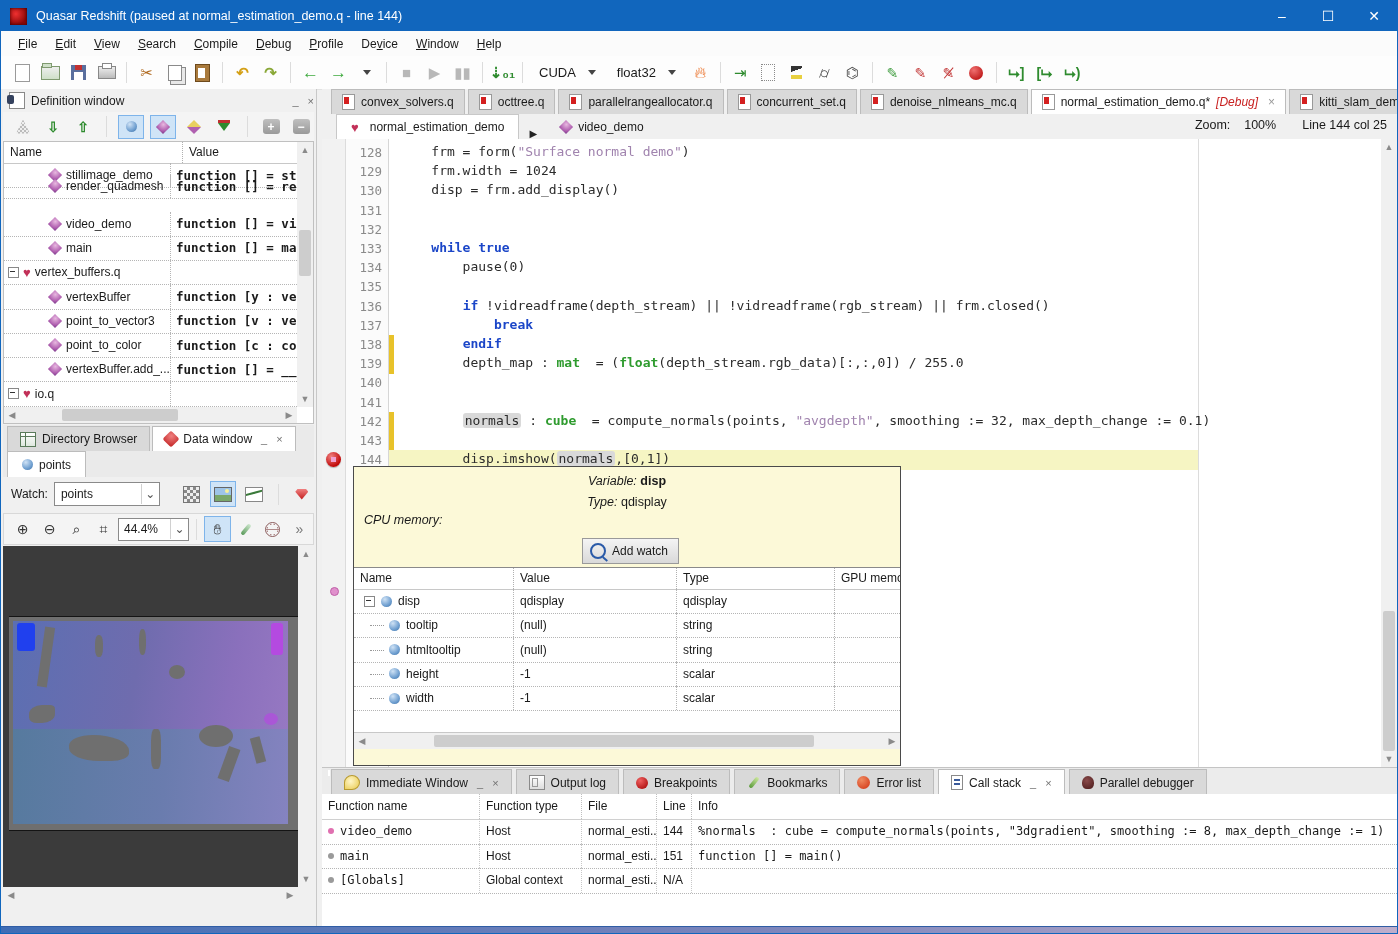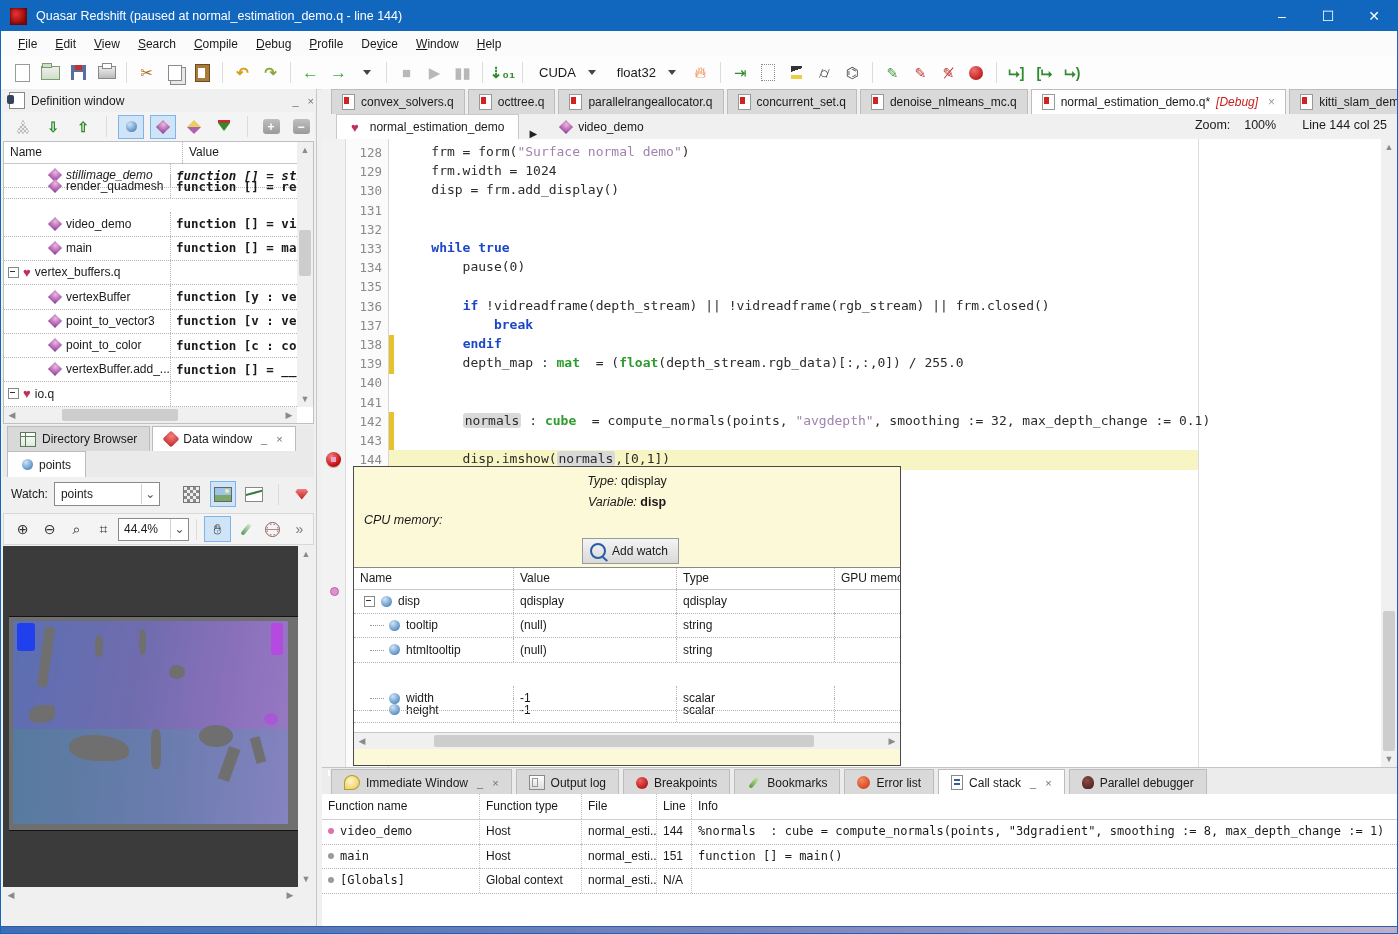--- a/index.html
+++ b/index.html
@@ -338,21 +338,21 @@
       <span class="dwt-btn">
           <span class="pm-btn">−</span>
         </span>
     </div>
     <div class="dw-grid">
       <div class="dwg-header">
         <span class="c1">Name</span>
         <span class="c2">Value</span>
       </div>
       <div class="dwg-rows" id="defwin-rows">
-          <div class="dw-row" style="top: 0px; font-style: italic;">
+          <div class="dw-row" style="top: 0px;">
             <div class="dw-name">
               <span style="width: 46px; flex: 0 0 auto;"></span>
               <span class="diamond-purple" style="margin: 0px 6px 0px 0px;"></span>
               <span>stillimage_demo</span>
             </div>
             <div class="dw-val">function [] = stil</div>
           </div>
           <div class="dw-row" style="top: 11px;">
             <div class="dw-name">
               <span style="width: 46px; flex: 0 0 auto;"></span>
@@ -656,26 +656,26 @@
     <div class="pink-dot" style="top:448px;"></div>
     <div class="code-vscroll">
       <span class="scroll-arrow" style="top:0;">▲</span>
       <div class="thumb" style="position:absolute;left:2px;right:2px;top:472px;height:140px;background:#cdcdcd;border-radius:2px;"></div>
       <span class="scroll-arrow" style="bottom:0;">▼</span>
     </div>
   </div>
 
   <div class="tooltip">
     <div class="tt-center">
+      <i>Variable:</i>
+      <b>disp</b>
+    </div>
+    <div class="tt-center">
       <i>Type:</i>
       <span>qdisplay</span>
-    </div>
-    <div class="tt-center">
-      <i>Variable:</i>
-      <b>disp</b>
     </div>
     <div class="tt-cpu">CPU memory:</div>
     <div class="tt-btn">
       <span class="tt-mag"></span>
       <span>Add watch</span>
     </div>
     <div class="tt-table">
       <div class="tt-head">
         <span class="tt-col" style="left:0;width:160px;">Name</span>
         <span class="tt-col" style="left:160px;width:163px;">Value</span>
@@ -706,21 +706,21 @@
           <div class="tt-row" style="top: 69.6px;">
             <div class="tt-cell" style="left: 0px; width: 160px;">
               <span class="tt-guide" style="margin-left: 10px;"></span>
               <span class="sphere-blue" style="margin: 0px 6px 0px 2px; flex: 0 0 auto;"></span>
               <span>htmltooltip</span>
             </div>
             <div class="tt-cell" style="left: 160px; width: 163px;">(null)</div>
             <div class="tt-cell" style="left: 323px; width: 158px;">string</div>
             <div class="tt-cell" style="left: 481px; width: 65px; border-right: none;"></div>
           </div>
-          <div class="tt-row" style="top: 93.9px; margin-top: 36px;">
+          <div class="tt-row" style="top: 93.9px;">
             <div class="tt-cell" style="left: 0px; width: 160px;">
               <span class="tt-guide" style="margin-left: 10px;"></span>
               <span class="sphere-blue" style="margin: 0px 6px 0px 2px; flex: 0 0 auto;"></span>
               <span>height</span>
             </div>
             <div class="tt-cell" style="left: 160px; width: 163px;">-1</div>
             <div class="tt-cell" style="left: 323px; width: 158px;">scalar</div>
             <div class="tt-cell" style="left: 481px; width: 65px; border-right: none;"></div>
           </div>
           <div class="tt-row" style="top: 118.2px;">

